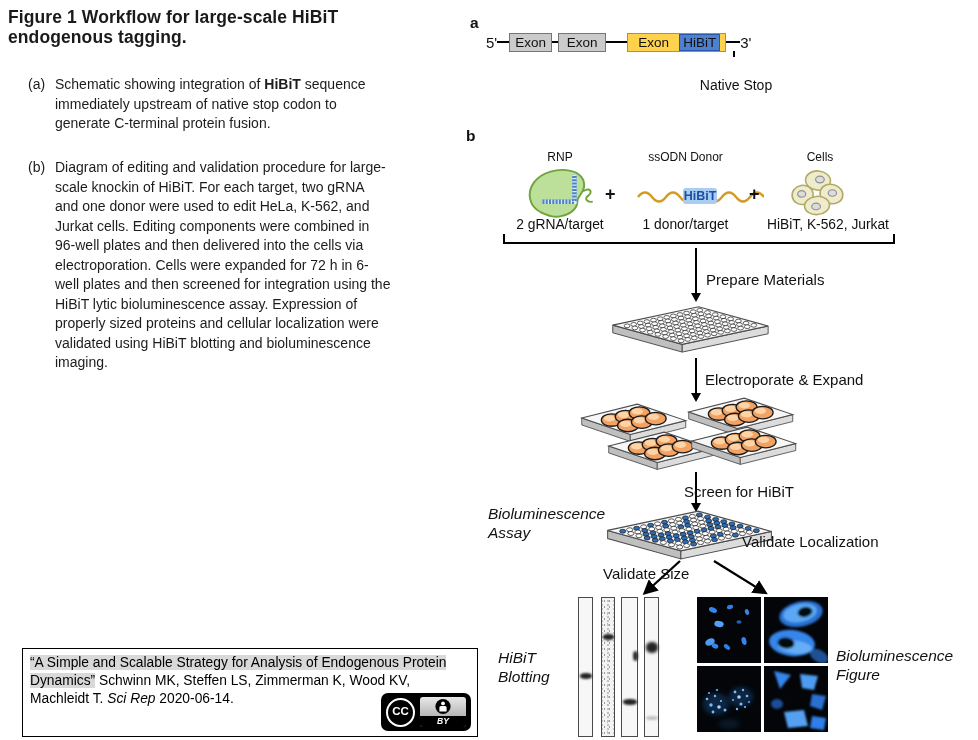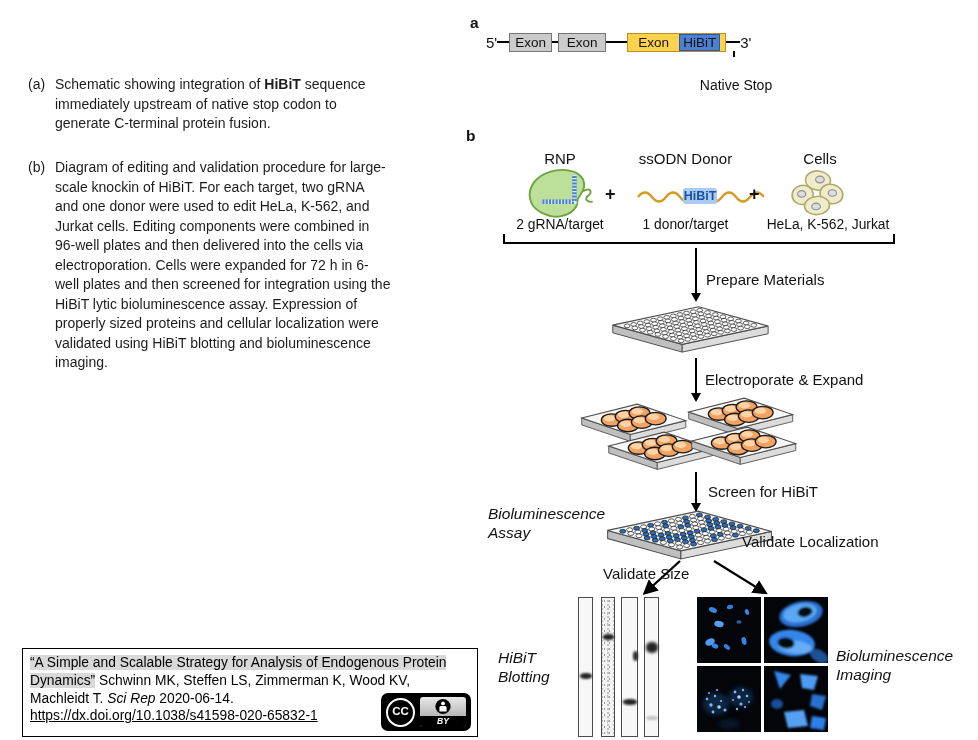--- a/index.html
+++ b/index.html
@@ -35,21 +35,21 @@
         font-size:13.5px;display:flex;align-items:center;justify-content:center;flex:none;}
   .ybox{box-sizing:border-box;height:19px;border:1.5px solid #b9912a;background:#ffd24d;
         display:flex;align-items:stretch;flex:none;}
   .ybox .exlab{width:51px;font-size:13.5px;display:flex;align-items:center;justify-content:center;}
   .hibit-box{box-sizing:border-box;width:41px;border:1.5px solid #2b57a8;background:#4d80d0;
              font-size:13.5px;display:flex;align-items:center;justify-content:center;}
   .ysliver{width:5px;}
   .tick{width:1.6px;background:#000;}
   .small-label{font-size:14px;margin-top:20px;}
   
-  .reagent-title{font-size:15px;text-align:center;}
+  .reagent-title{font-size:12px;text-align:center;}
   .reagent-sub{font-size:13.8px;text-align:center;white-space:nowrap;}
   .plus{font-size:18px;font-weight:bold;}
   .bracket{border-left:2.2px solid #000;border-right:2.2px solid #000;border-bottom:2.6px solid #000;}
   .varrow{display:flex;flex-direction:column;align-items:center;}
   .varrow .shaft{width:2.4px;background:#000;flex:1;}
   .varrow .head{width:0;height:0;border:5.5px solid transparent;border-top:9px solid #000;border-bottom:none;}
   .step-label{font-size:15px;white-space:nowrap;}
   .side-label{font-size:15.5px;font-style:italic;text-align:left;line-height:19px;}
   .donor-tag{position:absolute;left:50%;top:2px;transform:translateX(-50%);background:#a9cdf2;
              border-radius:3px;width:34px;height:16px;font-size:12.5px;font-weight:bold;color:#1c4f9f;
@@ -67,35 +67,35 @@
   .smudge{position:absolute;right:-1px;width:5px;height:10px;background:#2c2c2c;border-radius:50%;filter:blur(1px);}
   
   .micro-grid{display:grid;grid-template-columns:64px 64px;grid-template-rows:66px 66px;gap:3px;}
   .micro-grid svg{display:block;}
 </style>
 </head>
 <body>
 
 <div id="canvas">
 
+  <div class="abs fig-title" style="left:8px;top:8px;width:372px;">Figure 1 Workflow for large-scale HiBiT endogenous tagging.</div>
 
   <div class="abs cap-item" style="left:28px;top:75px;">
     <div class="cap-label">(a)</div>
     <div class="cap-text"><span>Schematic showing integration of </span><b>HiBiT</b><span> sequence immediately upstream of native stop codon to generate C-terminal protein fusion.</span></div>
   </div>
 
   <div class="abs cap-item" style="left:28px;top:158px;">
     <div class="cap-label">(b)</div>
     <div class="cap-text">Diagram of editing and validation procedure for large-scale knockin of HiBiT. For each target, two gRNA and one donor were used to edit HeLa, K-562, and Jurkat cells. Editing components were combined in 96-well plates and then delivered into the cells via electroporation. Cells were expanded for 72 h in 6-well plates and then screened for integration using the HiBiT lytic bioluminescence assay. Expression of properly sized proteins and cellular localization were validated using HiBiT blotting and bioluminescence imaging.</div>
   </div>
 
   <div class="abs cite-box" style="left:22px;top:648px;">
     <span class="hl">“A Simple and Scalable Strategy for Analysis of Endogenous Protein Dynamics”</span><span> Schwinn MK, Steffen LS, Zimmerman K, Wood KV,</span><br>
     <span>Machleidt T. </span><span class="ital">Sci Rep</span><span> 2020-06-14.</span><br>
-    <span class="doi">https://dx.doi.org/10.1038/s41598-020-65832-1</span>
     <div class="cc-badge">
       <div class="cc-logo">CC</div>
       <div class="cc-right">
         <svg class="cc-person" width="17" height="17" viewBox="0 0 17 17">
           <circle cx="8.5" cy="8.5" r="7.6" fill="#000"></circle>
           <circle cx="8.5" cy="5.4" r="1.9" fill="#fff"></circle>
           <path d="M4.9,13.5 L4.9,9.6 Q4.9,8 6.5,8 L10.5,8 Q12.1,8 12.1,9.6 L12.1,13.5 Z" fill="#fff"></path>
         </svg>
         <div class="cc-by">BY</div>
       </div>
@@ -154,21 +154,21 @@
       <ellipse cx="42" cy="26" rx="12" ry="10" transform="rotate(15 42 26)"></ellipse>
       <ellipse cx="27" cy="38" rx="13" ry="9.5" transform="rotate(-5 27 38)"></ellipse>
     </g>
     <g stroke="#8f8f8f" stroke-width="1.2" fill="#dcdcdc">
       <ellipse cx="30" cy="11" rx="4.5" ry="3.5"></ellipse>
       <ellipse cx="11" cy="26" rx="4.2" ry="3.4"></ellipse>
       <ellipse cx="43" cy="25" rx="4.3" ry="3.4"></ellipse>
       <ellipse cx="26" cy="39" rx="4.5" ry="3.4"></ellipse>
     </g>
   </svg>
-  <div class="abs reagent-sub" style="left:760px;top:217px;width:136px;">HeLa, K-562, Jurkat</div>
+  <div class="abs reagent-sub" style="left:760px;top:217px;width:136px;">HiBiT, K-562, Jurkat</div>
 
   <div class="abs bracket" style="left:503px;top:234px;width:388px;height:8px;"></div>
 
   <div class="abs varrow" style="left:691px;top:248px;height:54px;">
     <div class="shaft"></div>
       <div class="head"></div>
   </div>
   <div class="abs step-label" style="left:706px;top:271px;">Prepare Materials</div>
 
   <svg class="abs" style="left:606px;top:299px;" width="166" height="56" viewBox="0 0 172 58">
@@ -345,21 +345,21 @@
       <ellipse cx="77.33333333333333" cy="34.666666666666664" rx="12" ry="7.2" fill="#f2a262" stroke="#1a1a1a" stroke-width="1.5"></ellipse>
       <ellipse cx="74.83333333333333" cy="32.666666666666664" rx="6.6000000000000005" ry="3.6" fill="#ffd8ae" opacity="0.9"></ellipse>
       <ellipse cx="93.33333333333333" cy="30.666666666666664" rx="12" ry="7.2" fill="#f2a262" stroke="#1a1a1a" stroke-width="1.5"></ellipse>
       <ellipse cx="90.83333333333333" cy="28.666666666666664" rx="6.6000000000000005" ry="3.6" fill="#ffd8ae" opacity="0.9"></ellipse>
     </svg>
 
   <div class="abs varrow" style="left:691px;top:472px;height:40px;">
     <div class="shaft"></div>
       <div class="head"></div>
   </div>
-  <div class="abs step-label" style="left:708px;top:483px;">Screen for HiBiT</div>
+  <div class="abs step-label" style="left:684px;top:483px;">Screen for HiBiT</div>
 
   <div class="abs side-label" style="left:488px;top:504px;width:130px;">
     <div>Bioluminescence</div>
     <div>Assay</div>
   </div>
 
   <svg class="abs" style="left:600px;top:503px;" width="176" height="59" viewBox="0 0 172 58">
       <polygon points="7,27 79,47 79,55 7,35" fill="#bfbfbf" stroke="#4d4d4d" stroke-width="1"></polygon>
       <polygon points="79,47 168,28 168,36 79,55" fill="#dcdcdc" stroke="#4d4d4d" stroke-width="1"></polygon>
       <polygon points="7,27 96,8 168,28 79,47" fill="#f7f7f7" stroke="#4d4d4d" stroke-width="1.2"></polygon>
@@ -579,16 +579,16 @@
       </g>
       <defs>
           <filter id="f4">
             <feGaussianBlur stdDeviation="1"></feGaussianBlur>
           </filter>
         </defs>
     </svg>
   </div>
   <div class="abs side-label" style="left:836px;top:646px;width:132px;">
     <div>Bioluminescence</div>
-    <div>Imaging</div>
+    <div>Figure</div>
   </div>
 
 </div>
 
 </body></html>

